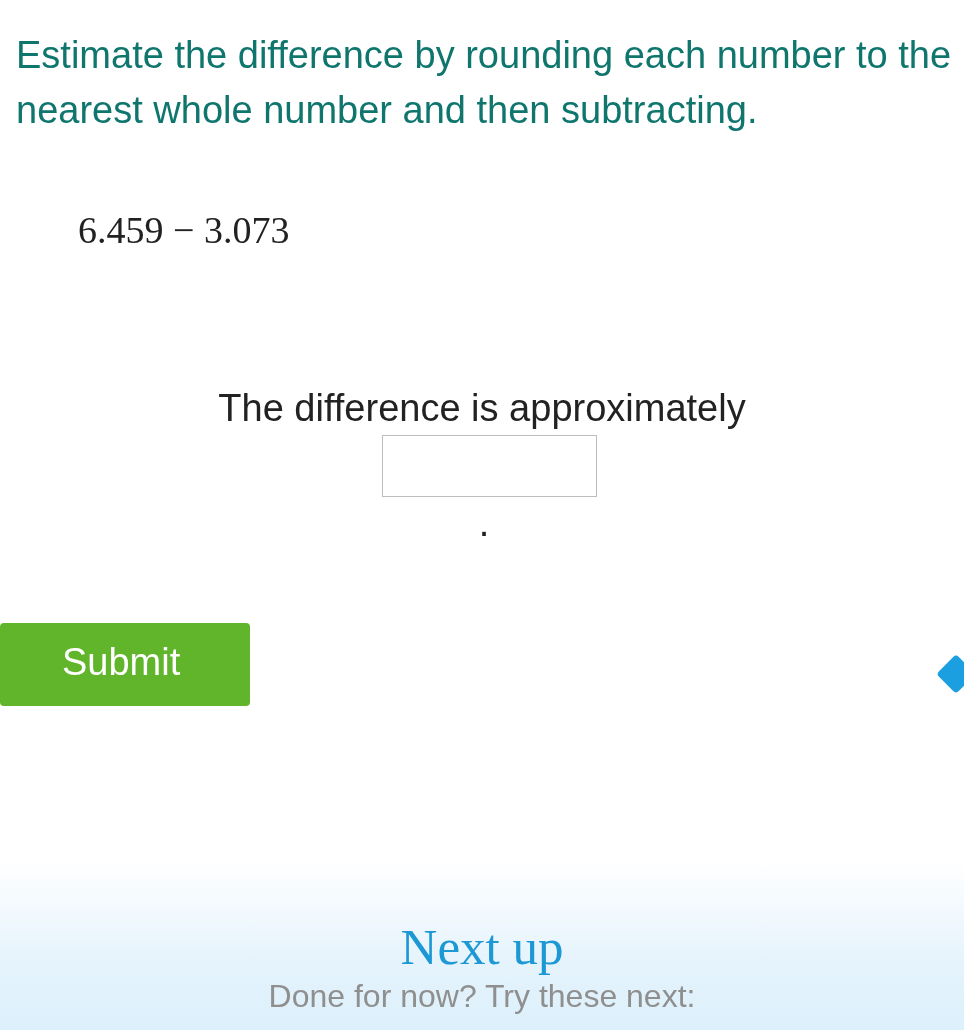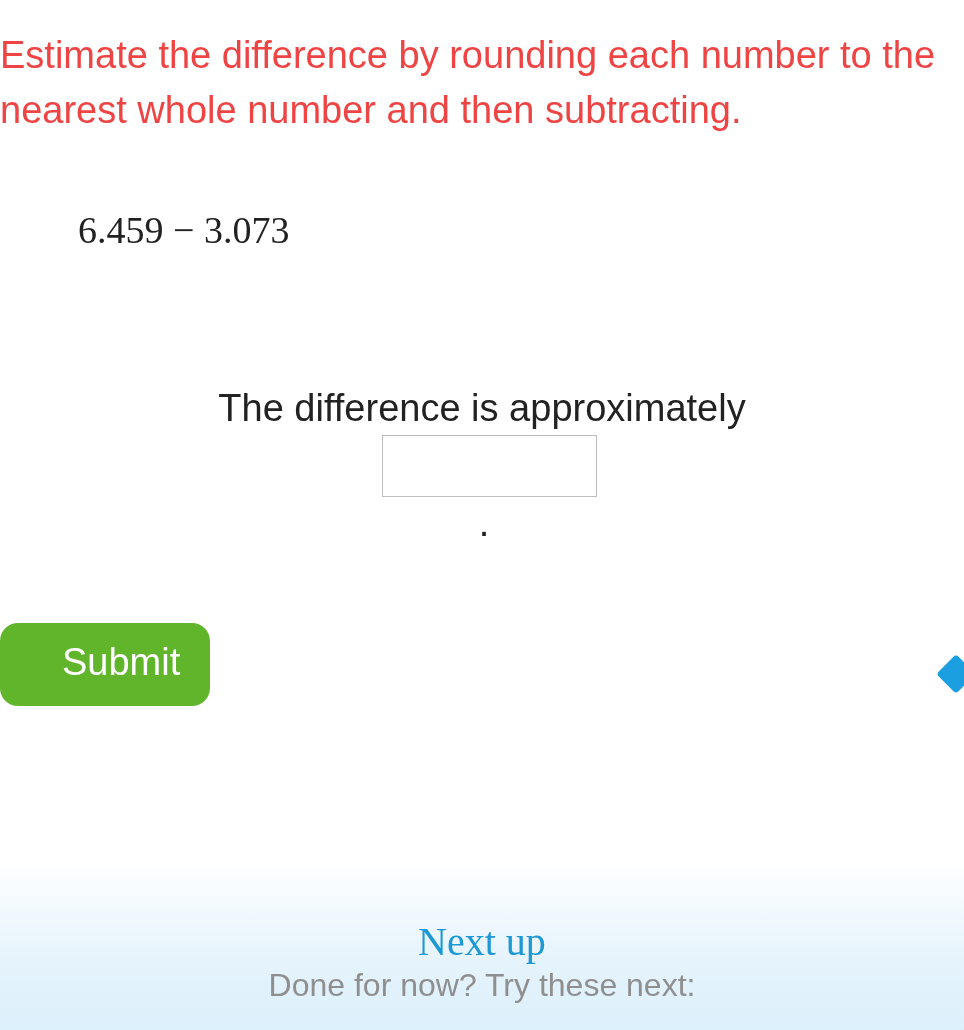--- a/index.html
+++ b/index.html
@@ -15,21 +15,22 @@
       min-height: 1030px;
       position: relative;
       overflow: hidden;
     }
     .question-area {
       padding-top: 28px;
     }
     .prompt-text {
       font-size: 38px;
       line-height: 1.45;
-      color: #ef4444;
+      color: #0f766e;
+      margin-left: 16px;
     }
     .expression {
       font-family: Liberation Serif, serif;
       font-size: 38px;
       margin-top: 70px;
       margin-left: 78px;
     }
     .answer-line {
       margin-top: 130px;
       font-size: 38px;
@@ -52,37 +53,37 @@
       margin-left: 4px;
     }
     .submit-button {
       display: inline-block;
       margin-top: 72px;
       background: #60b52a;
       color: #ffffff;
       font-size: 38px;
       font-family: Verdana, Geneva, sans-serif;
       border: none;
-      border-radius: 18px;
-      padding: 18px 30px 22px 62px;
+      border-radius: 4px;
+      padding: 18px 70px 22px 62px;
       cursor: pointer;
     }
     .next-up-section {
       position: absolute;
       left: 0;
       right: 0;
       bottom: 0;
       height: 170px;
       text-align: center;
       background: linear-gradient(to bottom, rgba(229,243,252,0) 0%, #e5f3fc 60%, #dcf0fb 100%);
     }
     .next-up-title {
       color: #1c98d5;
       font-family: Georgia, 'Times New Roman', serif;
-      font-size: 40px;
+      font-size: 51px;
       margin-top: 58px;
     }
     .next-up-sub {
       color: #8f8f8f;
       font-family: Verdana, Geneva, sans-serif;
       font-size: 32px;
       margin-top: 2px;
     }
     .side-dot {
       position: absolute;

